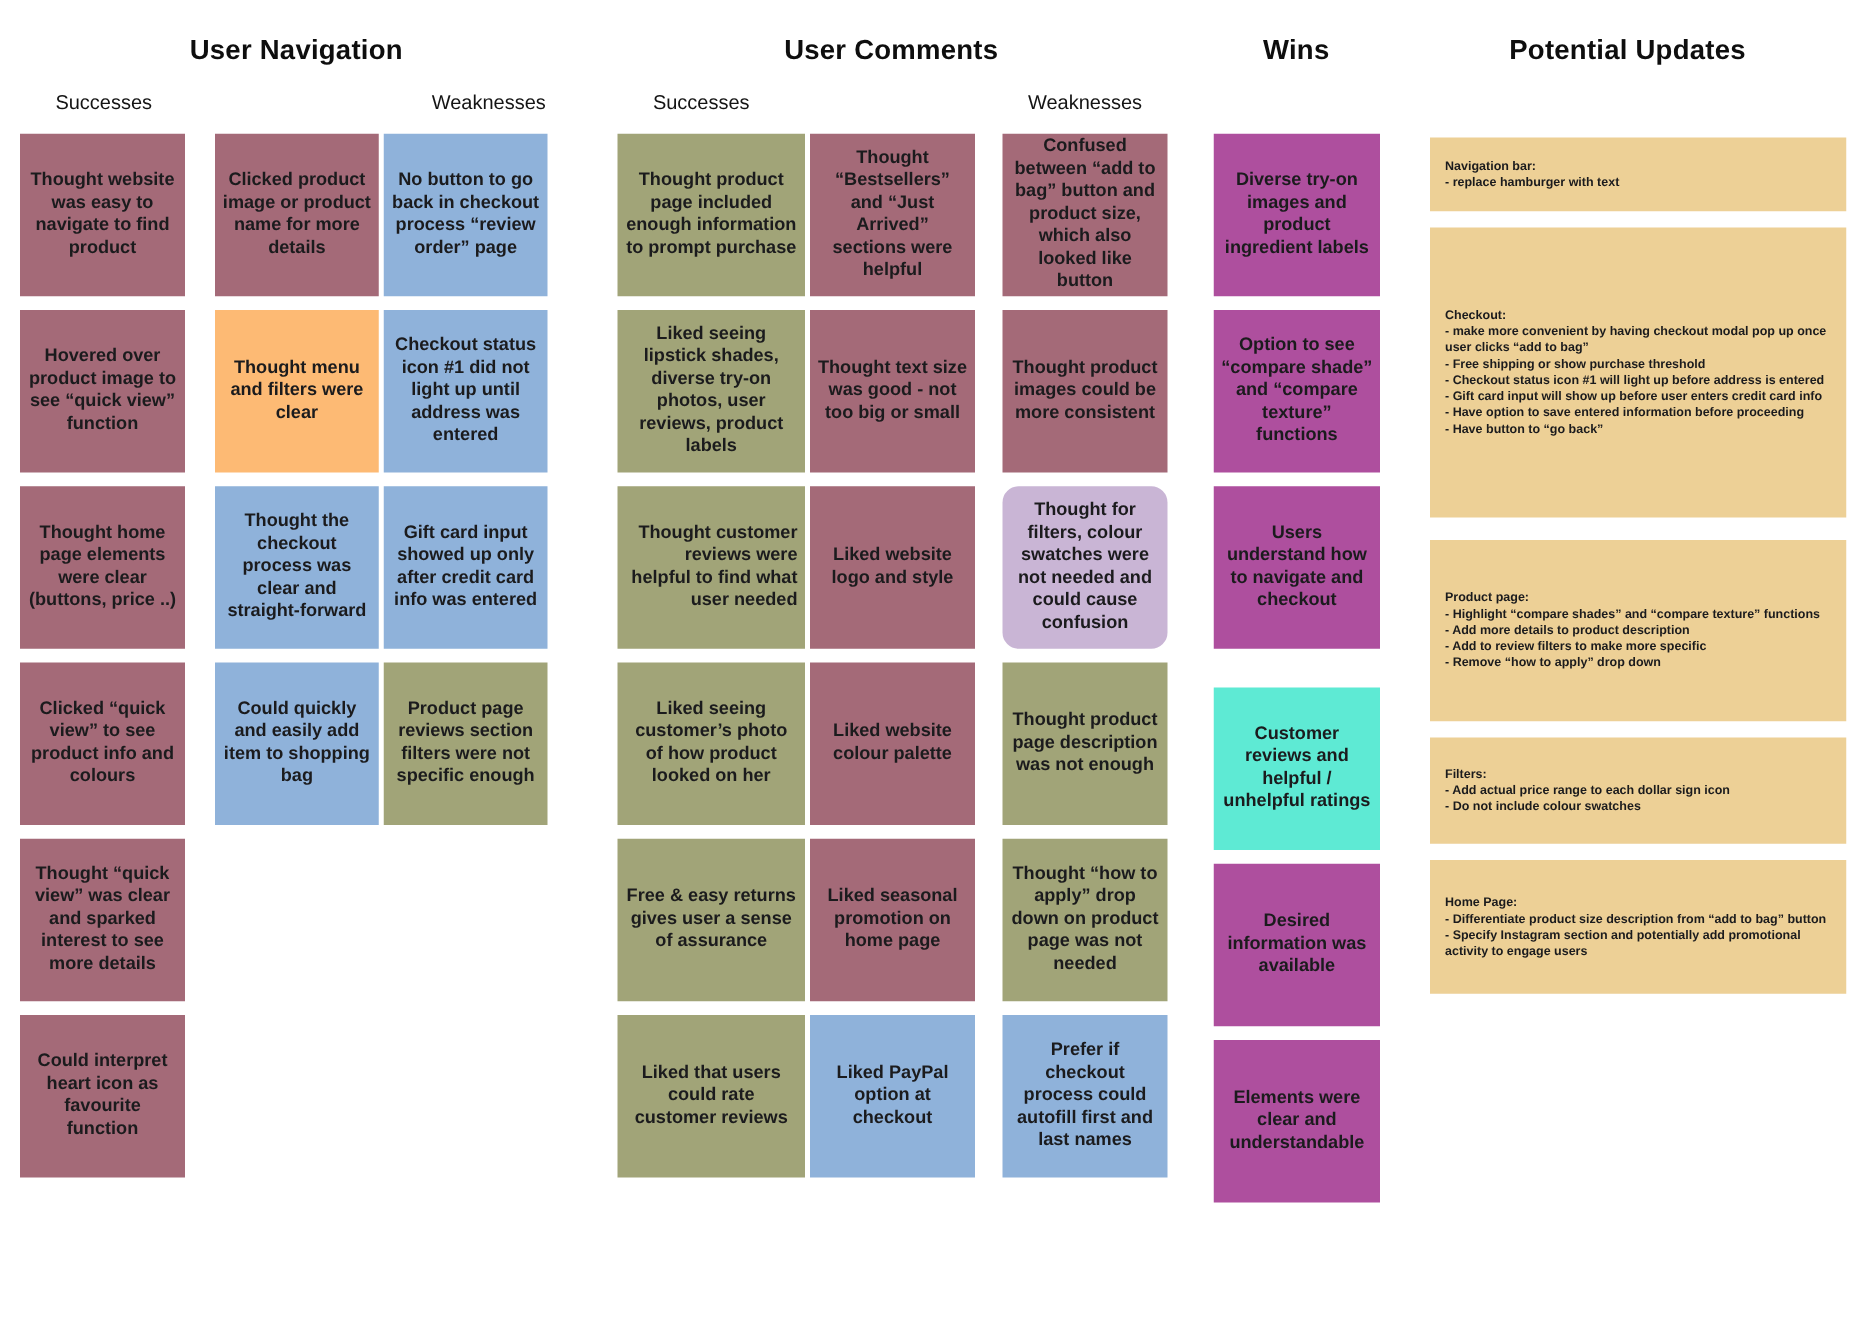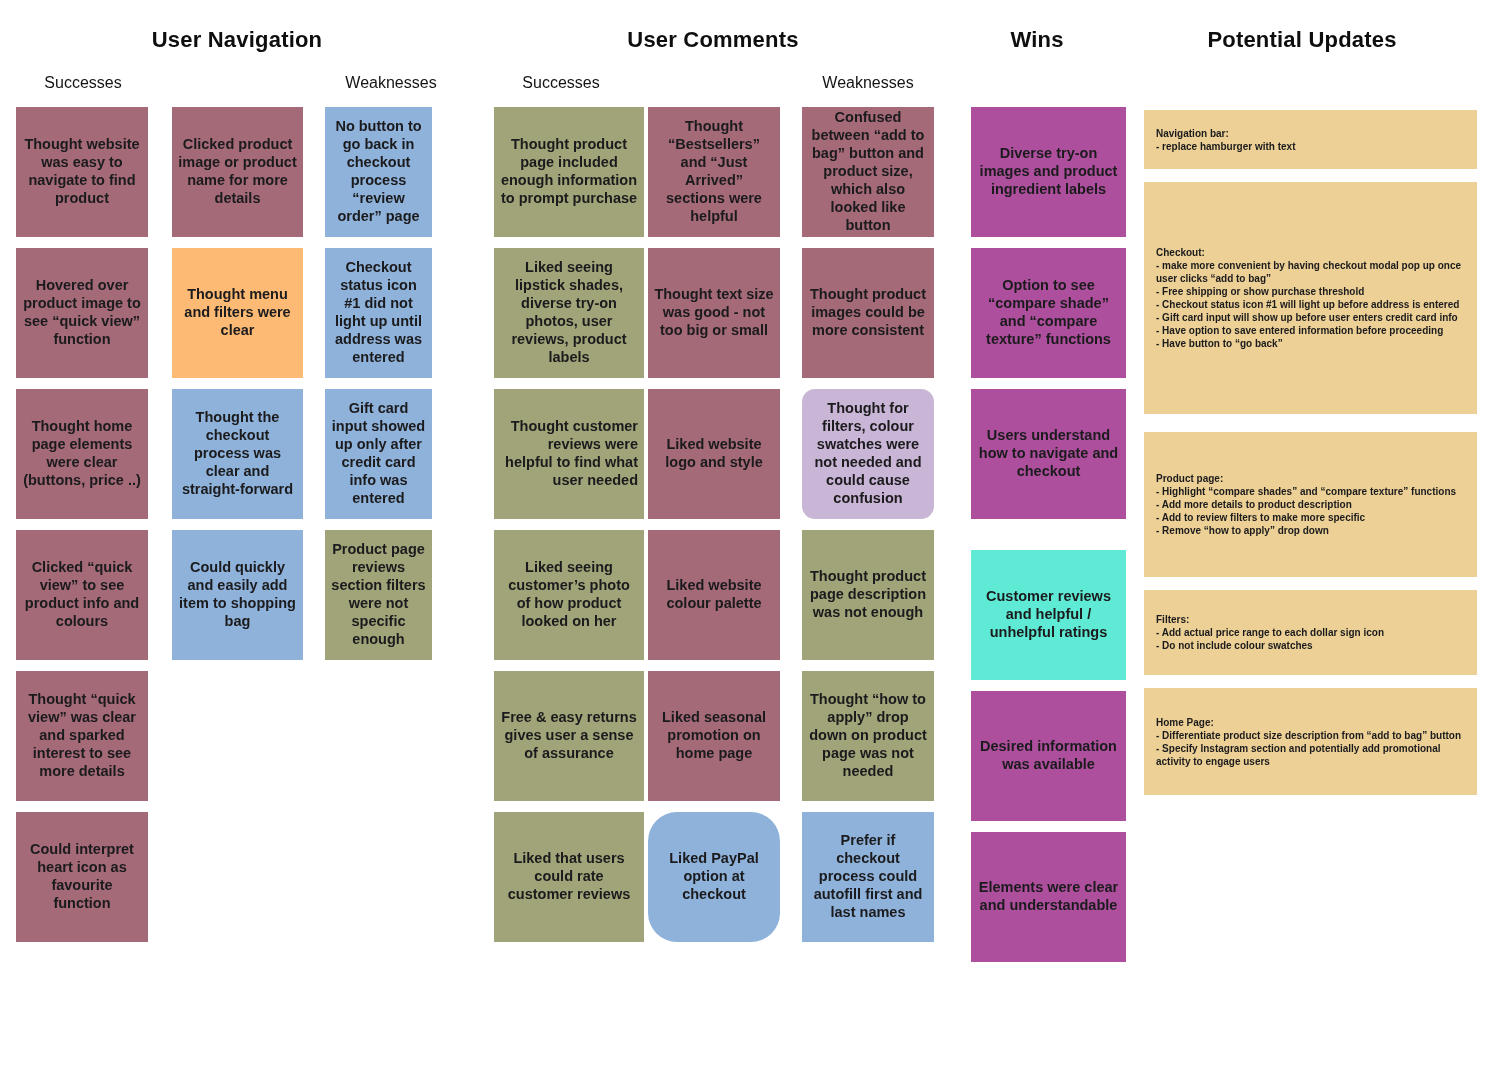--- a/index.html
+++ b/index.html
@@ -72,21 +72,21 @@
   <div class="note" style="background: rgb(164, 106, 120);">Could interpret heart icon as favourite function</div>
 </div>
 
 <div class="note-col" style="left:172px; width:131px">
   <div class="note" style="background: rgb(164, 106, 120);">Clicked product image or product name for more details</div>
   <div class="note" style="background: #fdba74;">Thought menu and filters were clear</div>
   <div class="note" style="background: rgb(143, 178, 218);">Thought the checkout process was clear and straight-forward</div>
   <div class="note" style="background: rgb(143, 178, 218);">Could quickly and easily add item to shopping bag</div>
 </div>
 
-<div class="note-col" style="left:325px; width:107px">
+<div class="note-col" style="left:307px; width:131px">
   <div class="note" style="background: rgb(143, 178, 218);">No button to go back in checkout process “review order” page</div>
   <div class="note" style="background: rgb(143, 178, 218);">Checkout status icon #1 did not light up until address was entered</div>
   <div class="note" style="background: rgb(143, 178, 218);">Gift card input showed up only after credit card info was entered</div>
   <div class="note" style="background: rgb(161, 164, 120);">Product page reviews section filters were not specific enough</div>
 </div>
 
 <div class="note-col" style="left:494px; width:150px">
   <div class="note" style="background: rgb(161, 164, 120);">Thought product page included enough information to prompt purchase</div>
   <div class="note" style="background: rgb(161, 164, 120);">Liked seeing lipstick shades, diverse try-on photos, user reviews, product labels</div>
   <div class="note" style="background: rgb(161, 164, 120); text-align: right;">Thought customer reviews were helpful to find what user needed</div>
@@ -94,33 +94,33 @@
   <div class="note" style="background: rgb(161, 164, 120);">Free &amp; easy returns gives user a sense of assurance</div>
   <div class="note" style="background: rgb(161, 164, 120);">Liked that users could rate customer reviews</div>
 </div>
 
 <div class="note-col" style="left:648px; width:132px">
   <div class="note" style="background: rgb(164, 106, 120);">Thought “Bestsellers” and “Just Arrived” sections were helpful</div>
   <div class="note" style="background: rgb(164, 106, 120);">Thought text size was good - not too big or small</div>
   <div class="note" style="background: rgb(164, 106, 120);">Liked website logo and style</div>
   <div class="note" style="background: rgb(164, 106, 120);">Liked website colour palette</div>
   <div class="note" style="background: rgb(164, 106, 120);">Liked seasonal promotion on home page</div>
-  <div class="note" style="background: rgb(143, 178, 218); border-radius: 29px;">Liked PayPal option at checkout</div>
+  <div class="note" style="background: rgb(143, 178, 218);">Liked PayPal option at checkout</div>
 </div>
 
 <div class="note-col" style="left:802px; width:132px">
   <div class="note" style="background: rgb(164, 106, 120);">Confused between “add to bag” button and product size, which also looked like button</div>
   <div class="note" style="background: rgb(164, 106, 120);">Thought product images could be more consistent</div>
   <div class="note" style="background: rgb(201, 181, 213); border-radius: 13px;">Thought for filters, colour swatches were not needed and could cause confusion</div>
   <div class="note" style="background: rgb(161, 164, 120);">Thought product page description was not enough</div>
   <div class="note" style="background: rgb(161, 164, 120);">Thought “how to apply” drop down on product page was not needed</div>
   <div class="note" style="background: rgb(143, 178, 218);">Prefer if checkout process could autofill first and last names</div>
 </div>
 
-<div class="note-col" style="left:971px; width:155px">
+<div class="note-col" style="left:971px; width:133px">
   <div class="note" style="background: rgb(174, 79, 158);">Diverse try-on images and product ingredient labels</div>
   <div class="note" style="background: rgb(174, 79, 158);">Option to see “compare shade” and “compare texture” functions</div>
   <div class="note" style="background: rgb(174, 79, 158);">Users understand how to navigate and checkout</div>
   <div class="note" style="background: #5eead4; margin-top: 20px;">Customer reviews and helpful / unhelpful ratings</div>
   <div class="note" style="background: rgb(174, 79, 158);">Desired information was available</div>
   <div class="note" style="background: rgb(174, 79, 158);">Elements were clear and understandable</div>
 </div>
 
 <div class="updates-col">
   <div class="update-note" style="top: 110px; height: 59px; background: rgb(237, 208, 150);">Navigation bar:

